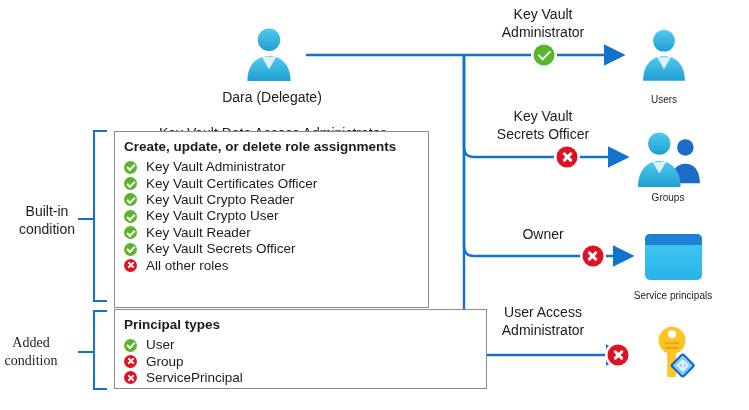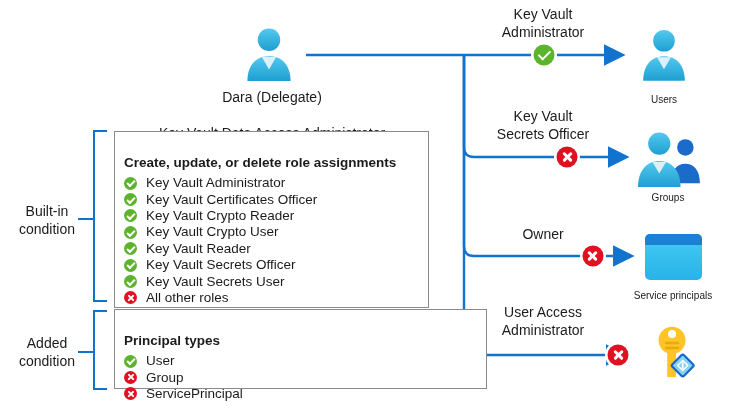--- a/index.html
+++ b/index.html
@@ -10,21 +10,21 @@
   .abs{position:absolute;}
   svg.layer{position:absolute;left:0;top:0;width:749px;height:410px;pointer-events:none;}
   .flow-line{stroke:var(--accent,#1173CE);stroke-width:2.4;fill:none;}
   .bracket{stroke:var(--accent,#1173CE);stroke-width:2;fill:none;}
   #arrowhead path{fill:var(--accent,#1173CE);}
 
   .title-block{left:272px;top:88px;transform:translateX(-50%);text-align:center;
     font-size:14px;line-height:18px;white-space:pre-line;}
   .cond-label{transform:translateX(-50%);text-align:center;font-size:14px;line-height:18px;white-space:pre-line;}
 
-  .box{background:#fff;border:1px solid var(--box_border,#8a8a8a);box-sizing:border-box;padding:22px 10px 0 9px;}
+  .box{background:#fff;border:1px solid var(--box_border,#8a8a8a);box-sizing:border-box;padding:6px 10px 0 9px;}
   .box-title{font-size:13.5px;font-weight:bold;line-height:17px;margin-bottom:4px;}
   .row{display:flex;align-items:center;gap:9px;height:16.4px;}
   .row-label{font-size:13.5px;line-height:16px;white-space:nowrap;}
 
   .badge{position:relative;border-radius:50%;display:inline-block;}
   .badge.ok{background:var(--green,#5CB32C);}
   .badge.no{background:var(--red,#E01222);}
   .lg{width:21px;height:21px;box-shadow:0 0 0 2.5px #fff;transform:translate(-50%,-50%);}
   .sm{width:13px;height:13px;flex:0 0 13px;}
   .ok::after{content:"";position:absolute;border:solid #fff;}
@@ -75,21 +75,21 @@
       <path d="M6,60 C6,42 16,32 30,32 C44,32 54,42 54,60 Z" fill="url(#pg)"></path>
       <path d="M22,33 L30,47 L38,33 Z" fill="#DCF0F8"></path>
     </svg>
   </div>
   <div class="abs title-block"><span>Dara (Delegate)</span><br>
     <span>Key Vault Data Access Administrator</span></div>
 
   
   <div class="abs cond-label" style="left:47px;top:202px;">Built-in
 condition</div>
-  <div class="abs cond-label" style="left:47px;top:334px;">Added
+  <div class="abs cond-label" style="left:31px;top:334px;font-family:Liberation Serif, serif;">Added
 condition</div>
 
   
   <div class="abs box" style="left:114px;top:131px;width:315px;height:177px;">
     <div class="box-title">Create, update, or delete role assignments</div>
     <div>
 
     <div class="row">
         <span class="badge sm ok"></span>
         <span class="row-label">Key Vault Administrator</span>
@@ -106,24 +106,20 @@
         <span class="badge sm ok"></span>
         <span class="row-label">Key Vault Crypto User</span>
       </div>
         <div class="row">
         <span class="badge sm ok"></span>
         <span class="row-label">Key Vault Reader</span>
       </div>
         <div class="row">
         <span class="badge sm ok"></span>
         <span class="row-label">Key Vault Secrets Officer</span>
-      </div>
-        <div class="row">
-        <span class="badge sm ok"></span>
-        <span class="row-label">Key Vault Secrets User</span>
       </div>
         <div class="row">
         <span class="badge sm no"></span>
         <span class="row-label">All other roles</span>
       </div>
       </div>
   </div>
 
   
   <div class="abs box" style="left:114px;top:309px;width:373px;height:80px;">

